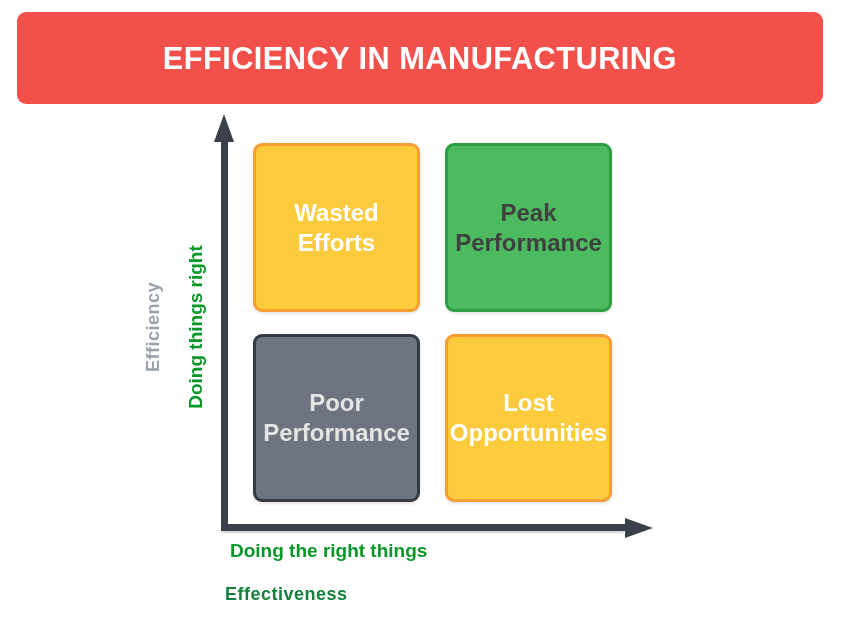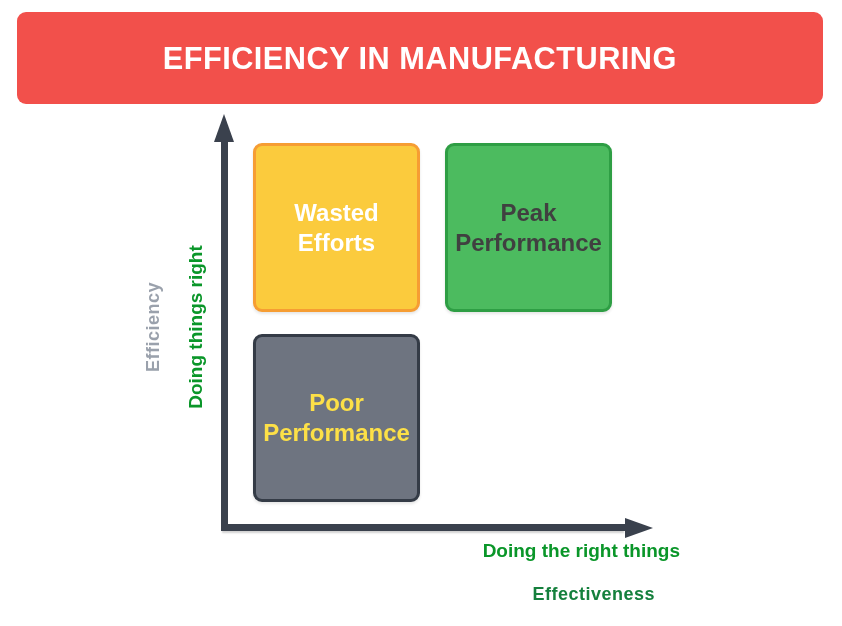--- a/index.html
+++ b/index.html
@@ -92,21 +92,21 @@
     transform: translate(-50%, -50%) rotate(-90deg);
     white-space: nowrap;
     font-weight: 700;
   }
   .y-label-secondary { left: 153px; top: 327px; font-size: 18px; letter-spacing: 0.5px; }
   .y-label-primary   { left: 196px; top: 327px; font-size: 19px; }
 
   
   .x-label {
     position: absolute;
-    text-align: right;
+    text-align: left;
     font-weight: 700;
     white-space: nowrap;
   }
   .x-label-primary   { left: 230px; top: 540px; width: 450px; font-size: 19px; }
   .x-label-secondary { left: 225px; top: 584px; width: 430px; font-size: 18px; letter-spacing: 0.5px; }
 </style>
 </head>
 <body>
 
 <div class="canvas">
@@ -129,26 +129,32 @@
   </div>
 
   <div class="quad quad-tr" style="background-color: rgb(76, 187, 95); border-color: rgb(46, 158, 68);">
     <span class="quad-label" style="color: #404040;">
       <span class="line">Peak</span>
       <span class="line">Performance</span>
     </span>
   </div>
 
   <div class="quad quad-bl" style="background-color: rgb(110, 116, 128); border-color: rgb(52, 59, 70);">
-    <span class="quad-label" style="color: #fde047;">
+    <span class="quad-label" style="color: #e5e5e5;">
       <span class="line">Poor</span>
       <span class="line">Performance</span>
     </span>
   </div>
 
+  <div class="quad quad-br" style="background-color: rgb(251, 203, 61); border-color: rgb(246, 157, 51);">
+    <span class="quad-label" style="color: rgb(255, 255, 255);">
+      <span class="line">Lost</span>
+      <span class="line">Opportunities</span>
+    </span>
+  </div>
 
   <div class="y-label y-label-secondary" style="color: rgb(154, 161, 172);">Efficiency</div>
 
   <div class="y-label y-label-primary" style="color: rgb(10, 150, 41);">Doing things right</div>
 
   <div class="x-label x-label-primary" style="color: rgb(10, 150, 41);">Doing the right things</div>
 
   <div class="x-label x-label-secondary" style="color: #15803d;">Effectiveness</div>
 
 </div>

